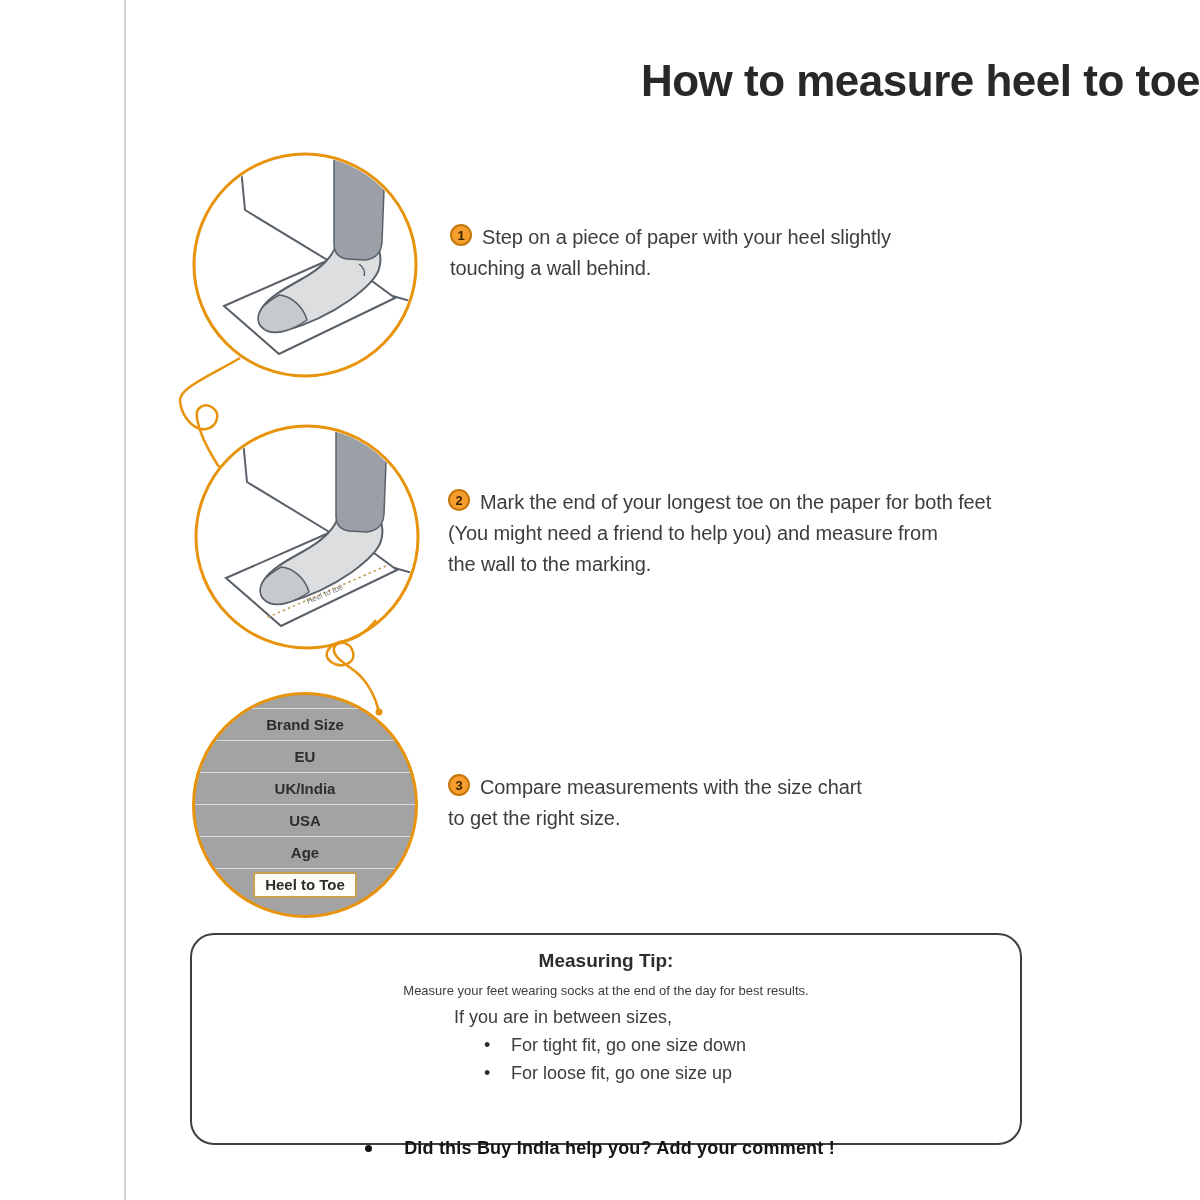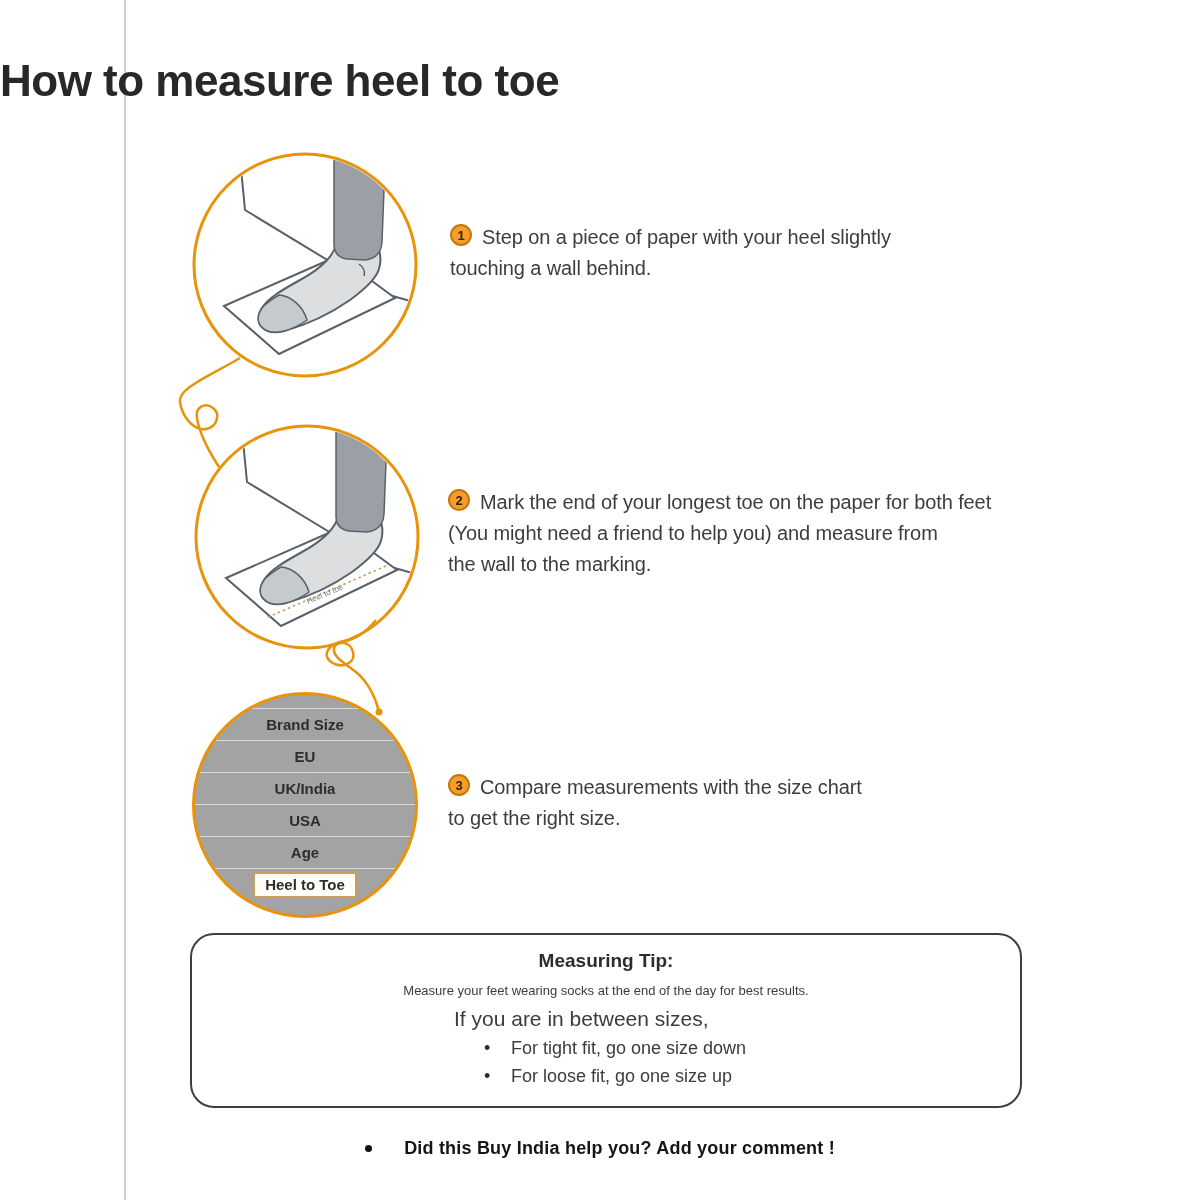--- a/index.html
+++ b/index.html
@@ -1,44 +1,44 @@
 <!DOCTYPE html>
 <html><head>
 <meta charset="utf-8">
 <style>
   html,body{margin:0;padding:0;background:#ffffff;}
   body{font-family:"Liberation Sans","DejaVu Sans",sans-serif;}
   #canvas{position:relative;width:1200px;height:1200px;background:#ffffff;overflow:hidden;}
 
   .vline{position:absolute;left:124px;top:0;width:2px;height:1200px;background:#cfcfcf;}
 
-  .page-title{position:absolute;left:0;top:56px;width:1200px;text-align:left;
+  .page-title{position:absolute;left:0;top:56px;width:1200px;text-align:right;
     font-size:44px;font-weight:700;color:#282828;letter-spacing:-0.5px;}
 
   .ill{position:absolute;}
   .size-chart{position:absolute;left:192px;top:692px;width:220px;height:220px;
     border:3px solid #E8930C;border-radius:50%;background:#a3a3a3;overflow:hidden;}
   .sc-rows{padding-top:13px;}
   .sc-row{height:31px;line-height:31px;text-align:center;font-size:15px;font-weight:700;
     color:#2d2d2d;border-top:1px solid #dadada;}
   .heel-box{display:inline-block;border:2px solid #c9a24f;border-radius:3px;
     padding:0 10px;line-height:22px;background:#fffdf7;}
 
   .step{position:absolute;}
   .badge{position:absolute;left:0;top:2px;width:22px;height:22px;border-radius:50%;
     background:#F59D2D;border:2px solid #C4770A;color:#3a2400;font-size:13px;font-weight:700;
     display:flex;align-items:center;justify-content:center;box-sizing:border-box;}
   .step-text{white-space:pre-line;text-indent:32px;font-size:20px;line-height:1.55;
     color:#3d3d3d;letter-spacing:-0.1px;}
 
-  .tip-box{position:absolute;left:190px;top:933px;width:832px;height:175px;box-sizing:border-box;
+  .tip-box{position:absolute;left:190px;top:933px;width:832px;height:212px;box-sizing:border-box;
     border:2px solid #3f3f3f;border-radius:24px;background:#fff;}
   .tip-title{text-align:center;margin-top:15px;font-size:19px;font-weight:700;color:#2c2c2c;}
   .tip-line1{text-align:center;margin-top:11px;font-size:13px;color:#3c3c3c;}
-  .tip-sub{margin:9px 0 0 262px;font-size:21px;color:#3c3c3c;}
+  .tip-sub{margin:9px 0 0 262px;font-size:18px;color:#3c3c3c;}
   .tip-bullet{position:relative;margin:7px 0 0 292px;padding-left:27px;font-size:18px;color:#3c3c3c;}
   .tip-bullet::before{content:"\2022";position:absolute;left:0;top:0;color:#2c2c2c;}
 
   .footer{position:absolute;left:0;top:1138px;width:1200px;display:flex;align-items:center;
     justify-content:center;gap:32px;}
   .footer-dot{width:7px;height:7px;border-radius:50%;background:#111;}
   .footer-text{font-size:18px;font-weight:700;color:#151515;letter-spacing:0.2px;}
 
   svg text{font-family:"Liberation Sans","DejaVu Sans",sans-serif;}
   .decor{position:absolute;left:0;top:0;pointer-events:none;}

